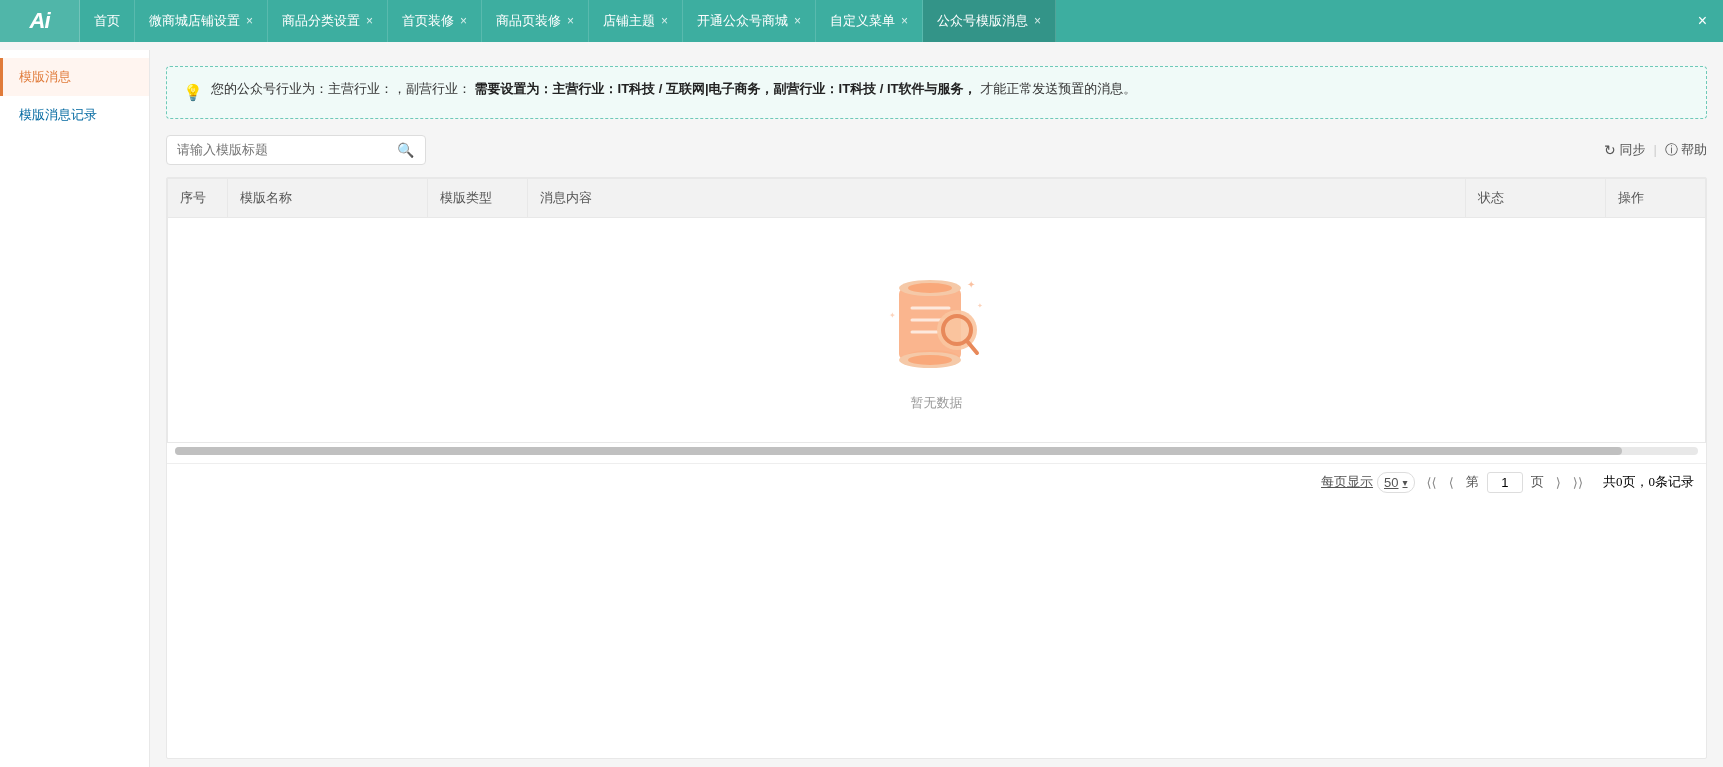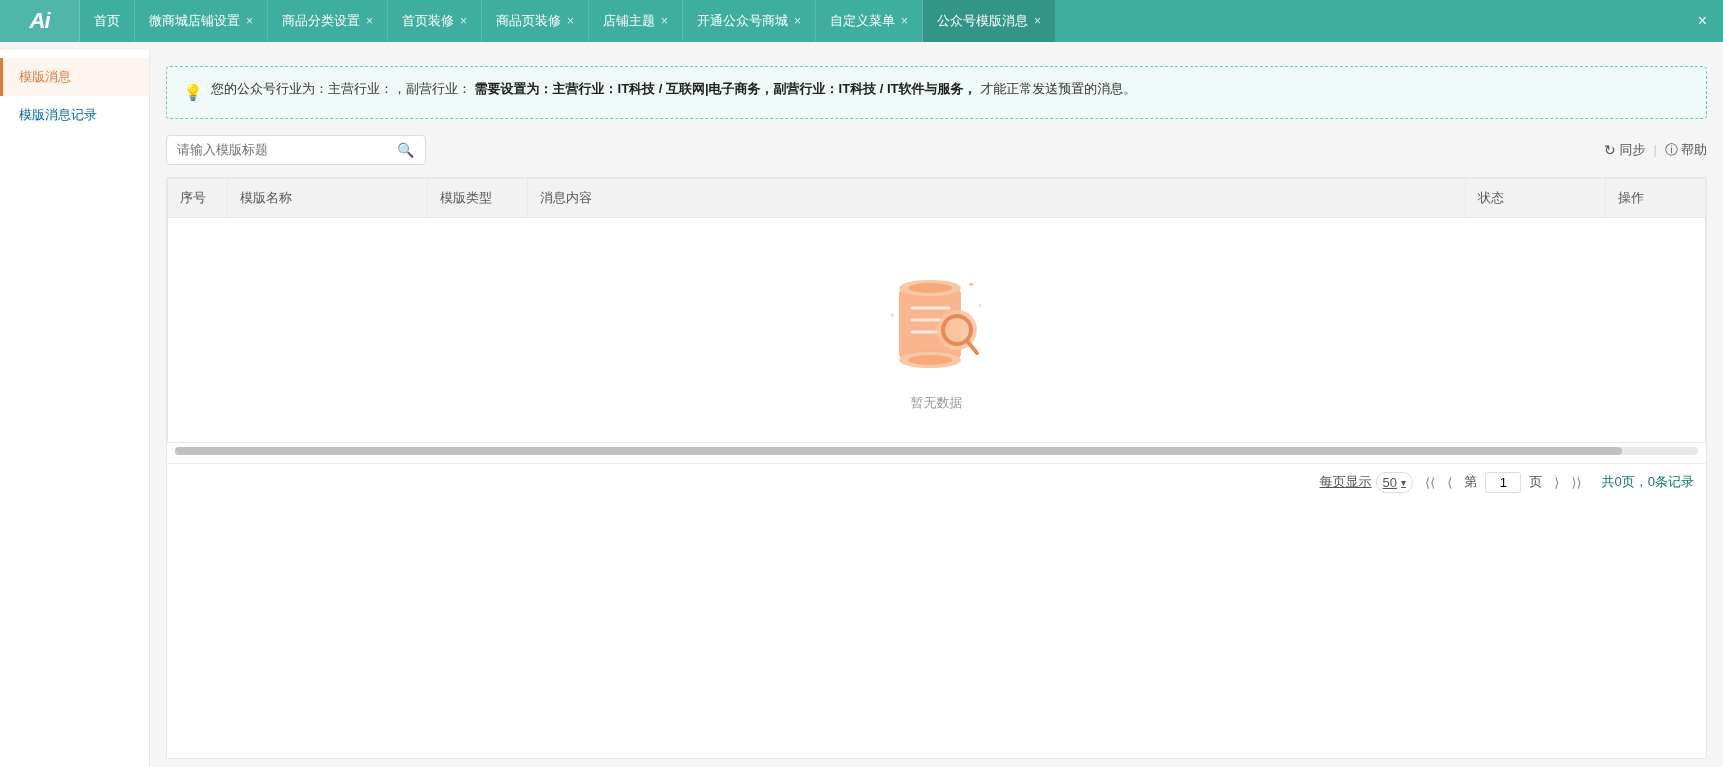--- a/index.html
+++ b/index.html
@@ -278,22 +278,23 @@
     }
     .page-input {
       width: 36px;
       text-align: center;
       border: 1px solid #ddd;
       border-radius: 3px;
       padding: 2px 4px;
       font-size: 13px;
     }
     .page-total {
-      color: #0f766e;
+      color: #000000;
       margin-left: 8px;
+      font-family: Liberation Serif, serif;
     }
 
     
     .logo-tab {
       display: flex;
       align-items: center;
       justify-content: center;
       width: 80px;
       height: 100%;
       background: rgba(255,255,255,0.1);

